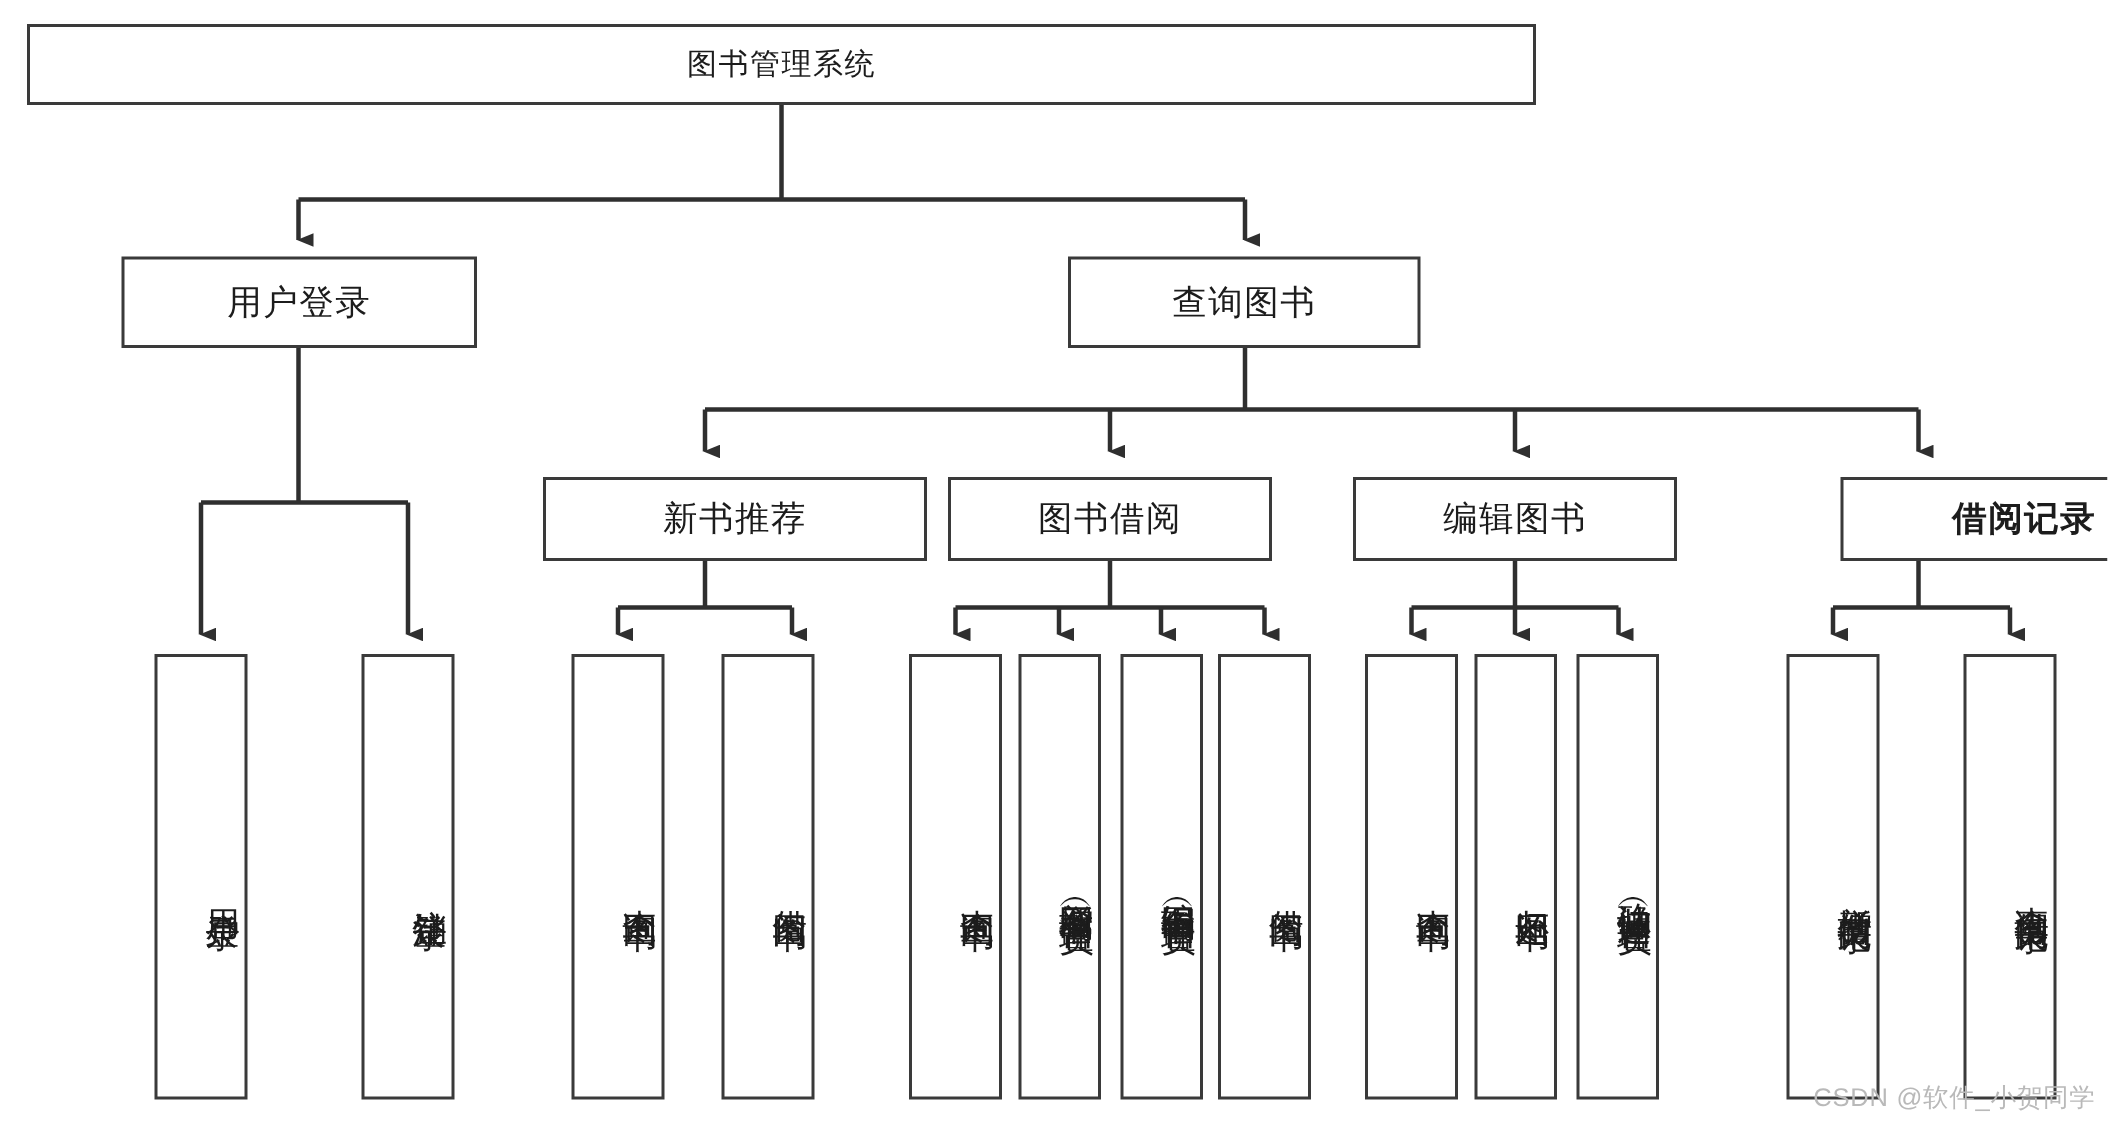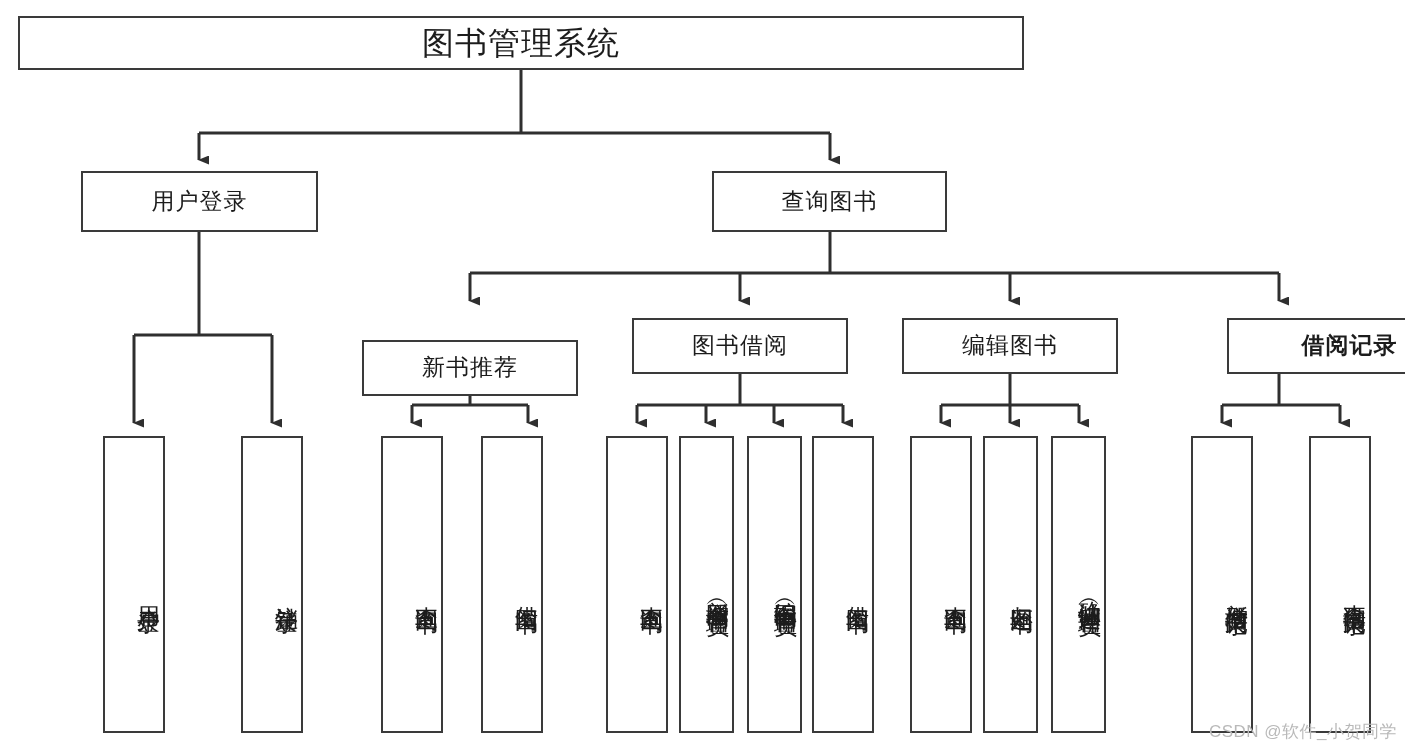--- a/index.html
+++ b/index.html
@@ -46,21 +46,21 @@
     writing-mode: vertical-rl;
     text-orientation: upright;
     font-size: 23px;
     line-height: 1.25;
     letter-spacing: 2px;
     padding-top: 14px;
     align-items: flex-start;
     justify-content: center;
   }
   .node.root {
-    font-size: 32px;
+    font-size: 20px;
   }
   .watermark {
     position: absolute;
     right: 8px;
     bottom: 4px;
     font-size: 17px;
     color: #b9b9b9;
     letter-spacing: 0.5px;
     z-index: 3;
     white-space: nowrap;
@@ -119,21 +119,21 @@
       <path d="M1222,405 L1222,423" marker-end="url(#arw)"></path>
       <path d="M1340,405 L1340,423" marker-end="url(#arw)"></path>
     </g>
   </svg>
 
   <div class="node h root" style="left:18px; top:16px; width:1006px; height:54px;">图书管理系统</div>
 
   <div class="node h" style="left:81px; top:171px; width:237px; height:61px;">用户登录</div>
   <div class="node h" style="left:712px; top:171px; width:235px; height:61px;">查询图书</div>
 
-  <div class="node h" style="left:362px; top:318px; width:216px; height:56px;margin-top:22px;">新书推荐</div>
+  <div class="node h" style="left:362px; top:318px; width:256px; height:56px;">新书推荐</div>
   <div class="node h" style="left:632px; top:318px; width:216px; height:56px;">图书借阅</div>
   <div class="node h" style="left:902px; top:318px; width:216px; height:56px;">编辑图书</div>
   <div class="node h" style="left:1227px; top:318px; width:245px; height:56px;font-weight:bold;">借阅记录</div>
 
   <div class="node v" style="left:103px; top:436px; width:62px; height:297px;">用户登录</div>
   <div class="node v" style="left:241px; top:436px; width:62px; height:297px;">注销登录</div>
 
   <div class="node v" style="left:381px; top:436px; width:62px; height:297px;">查询图书</div>
   <div class="node v" style="left:481px; top:436px; width:62px; height:297px;">借阅图书</div>
 

